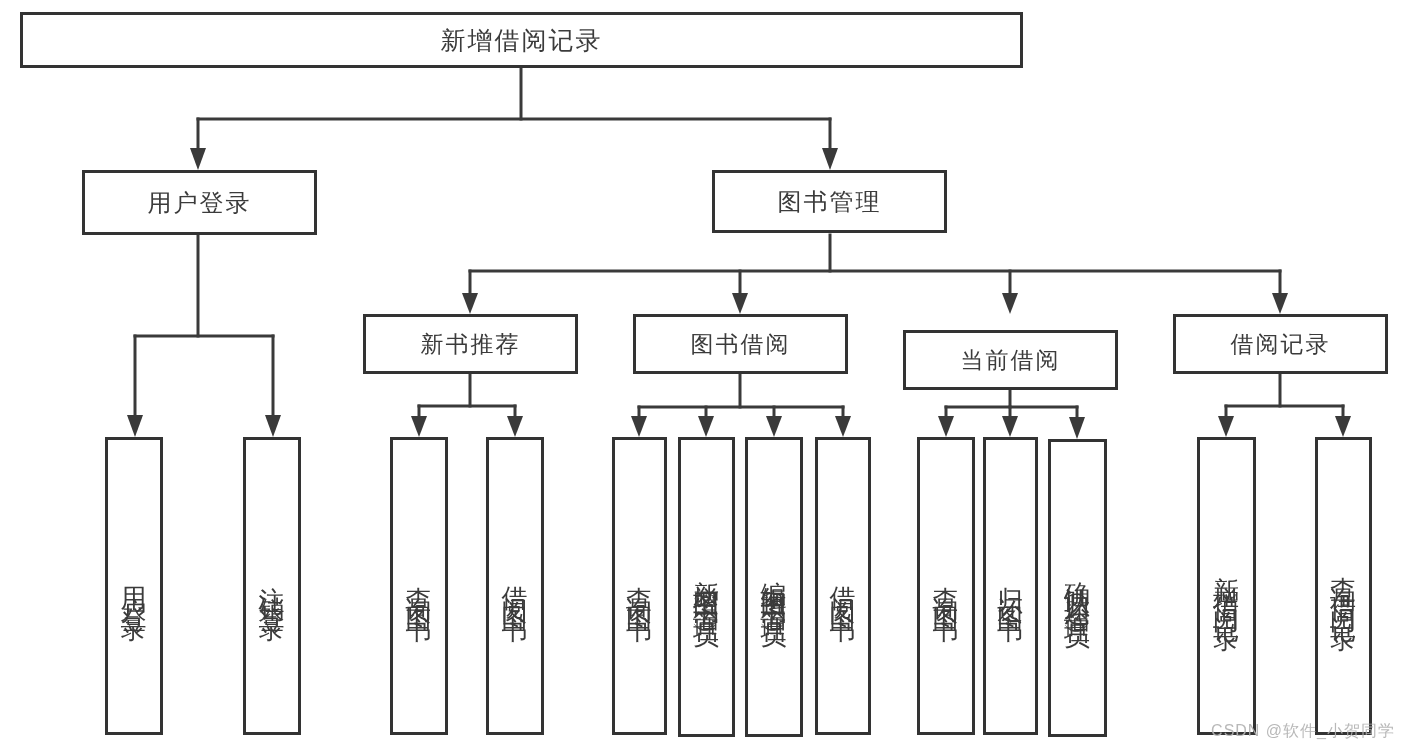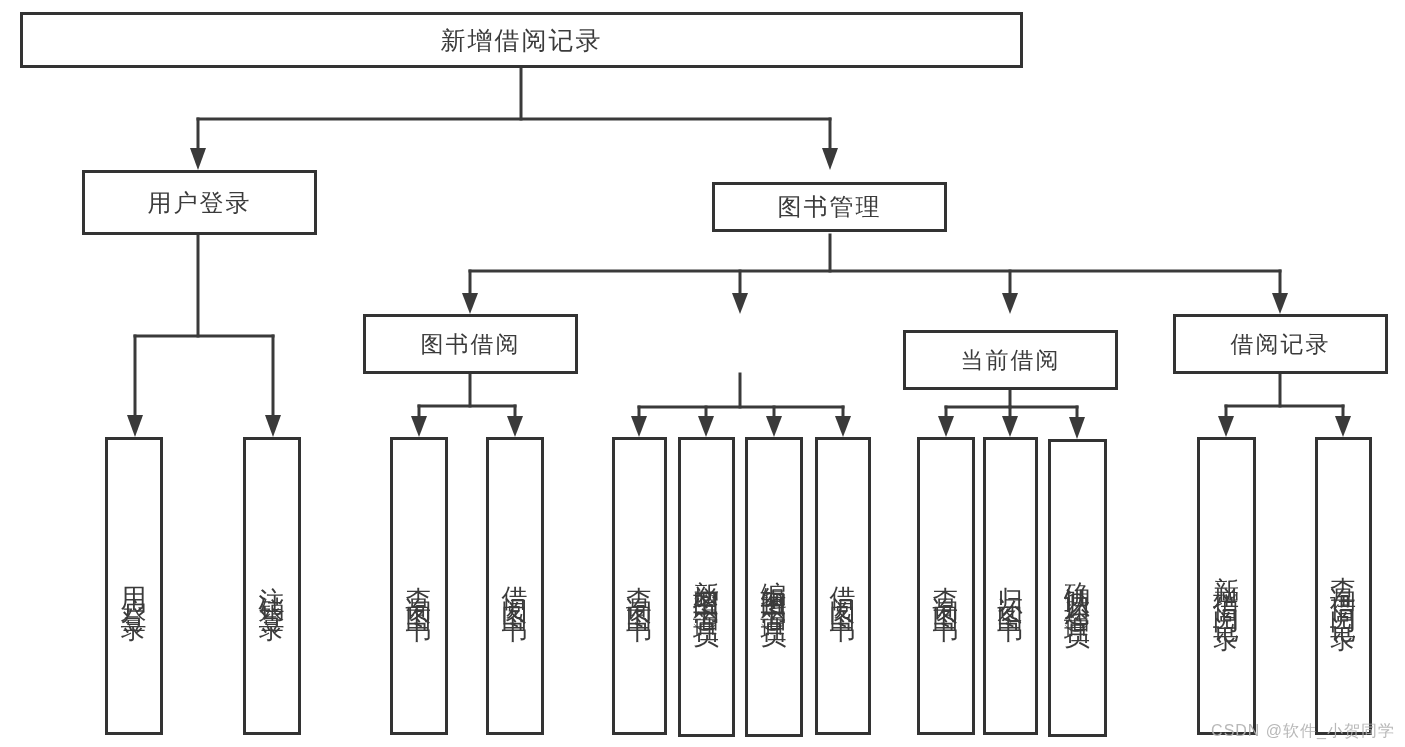--- a/index.html
+++ b/index.html
@@ -129,25 +129,28 @@
     </g>
   </svg>
 
   <div class="node node-root" style="left:20px;top:12px;width:1003px;height:56px;">
     <span>新增借阅记录</span>
   </div>
 
   <div class="node node-l2" style="left:82px;top:170px;width:235px;height:65px;">
     <span>用户登录</span>
   </div>
-  <div class="node node-l2" style="left:712px;top:182px;width:235px;height:50px;">
+  <div class="node node-l2" style="left:712px;top:170px;width:235px;height:63px;">
     <span>图书管理</span>
   </div>
 
   <div class="node node-l3" style="left:363px;top:314px;width:215px;height:60px;">
+    <span>新书推荐</span>
+  </div>
+  <div class="node node-l3" style="left:633px;top:314px;width:215px;height:60px;">
     <span>图书借阅</span>
   </div>
   <div class="node node-l3" style="left:903px;top:314px;width:215px;height:60px;margin-top:16px;">
     <span>当前借阅</span>
   </div>
   <div class="node node-l3" style="left:1173px;top:314px;width:215px;height:60px;">
     <span>借阅记录</span>
   </div>
 
   <div class="node node-leaf" style="left:105px;top:437px;width:58px;height:298px;">

